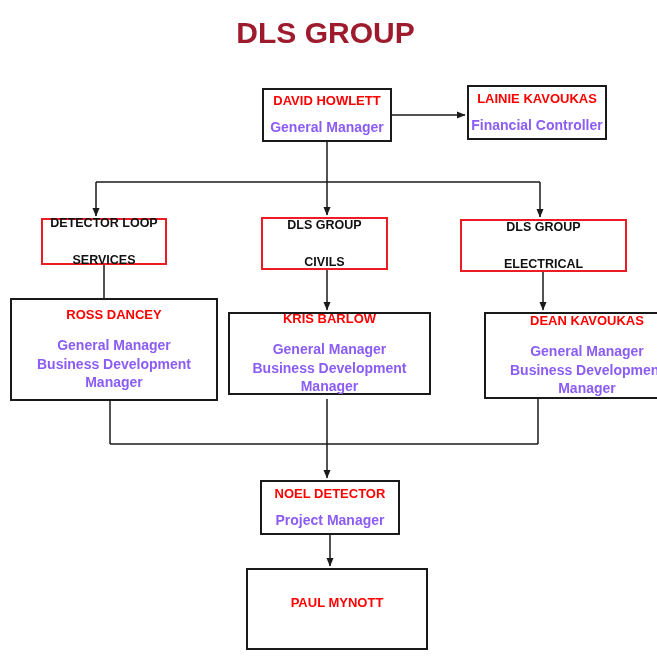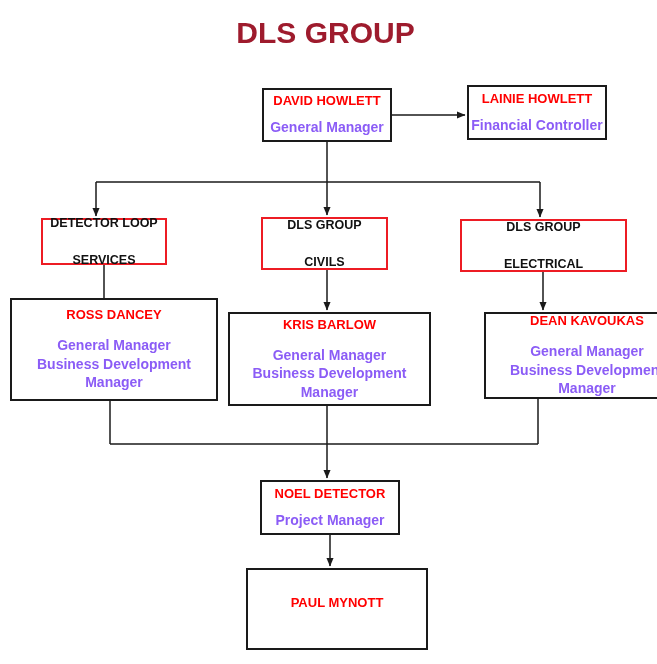--- a/index.html
+++ b/index.html
@@ -67,21 +67,21 @@
 
     <line class="cline" x1="330" y1="535" x2="330" y2="566" marker-end="url(#arrow)"></line>
   </svg>
 
   <div class="box black-border" style="left:262px;top:88px;width:130px;height:54px;">
     <div class="nm">DAVID HOWLETT</div>
     <div class="role gap-sm">General Manager</div>
   </div>
 
   <div class="box black-border" style="left:467px;top:85px;width:140px;height:55px;">
-    <div class="nm">LAINIE HOWLETT</div>
+    <div class="nm">LAINIE KAVOUKAS</div>
     <div class="role gap-sm">Financial Controller</div>
   </div>
 
   <div class="box red-border" style="left:41px;top:218px;width:126px;height:47px;">
     <div class="unit-label">DETECTOR LOOP</div>
     <div class="unit-label">SERVICES</div>
   </div>
 
   <div class="box red-border" style="left:261px;top:217px;width:127px;height:53px;">
     <div class="unit-label">DLS GROUP</div>
@@ -94,21 +94,21 @@
   </div>
 
   <div class="box black-border" style="left:10px;top:298px;width:208px;height:103px;">
     <div class="nm">ROSS DANCEY</div>
     <div class="gap-md">
       <div class="role">General Manager</div>
       <div class="role">Business Development Manager</div>
     </div>
   </div>
 
-  <div class="box black-border" style="left:228px;top:312px;width:203px;height:94px;">
+  <div class="box black-border" style="left:228px;top:312px;width:203px;height:83px;">
     <div class="nm">KRIS BARLOW</div>
     <div class="gap-md">
       <div class="role">General Manager</div>
       <div class="role">Business Development Manager</div>
     </div>
   </div>
 
   <div class="box black-border" style="left:447px;top:312px;width:206px;height:87px;margin-left:37px;">
     <div class="nm">DEAN KAVOUKAS</div>
     <div class="gap-md">

